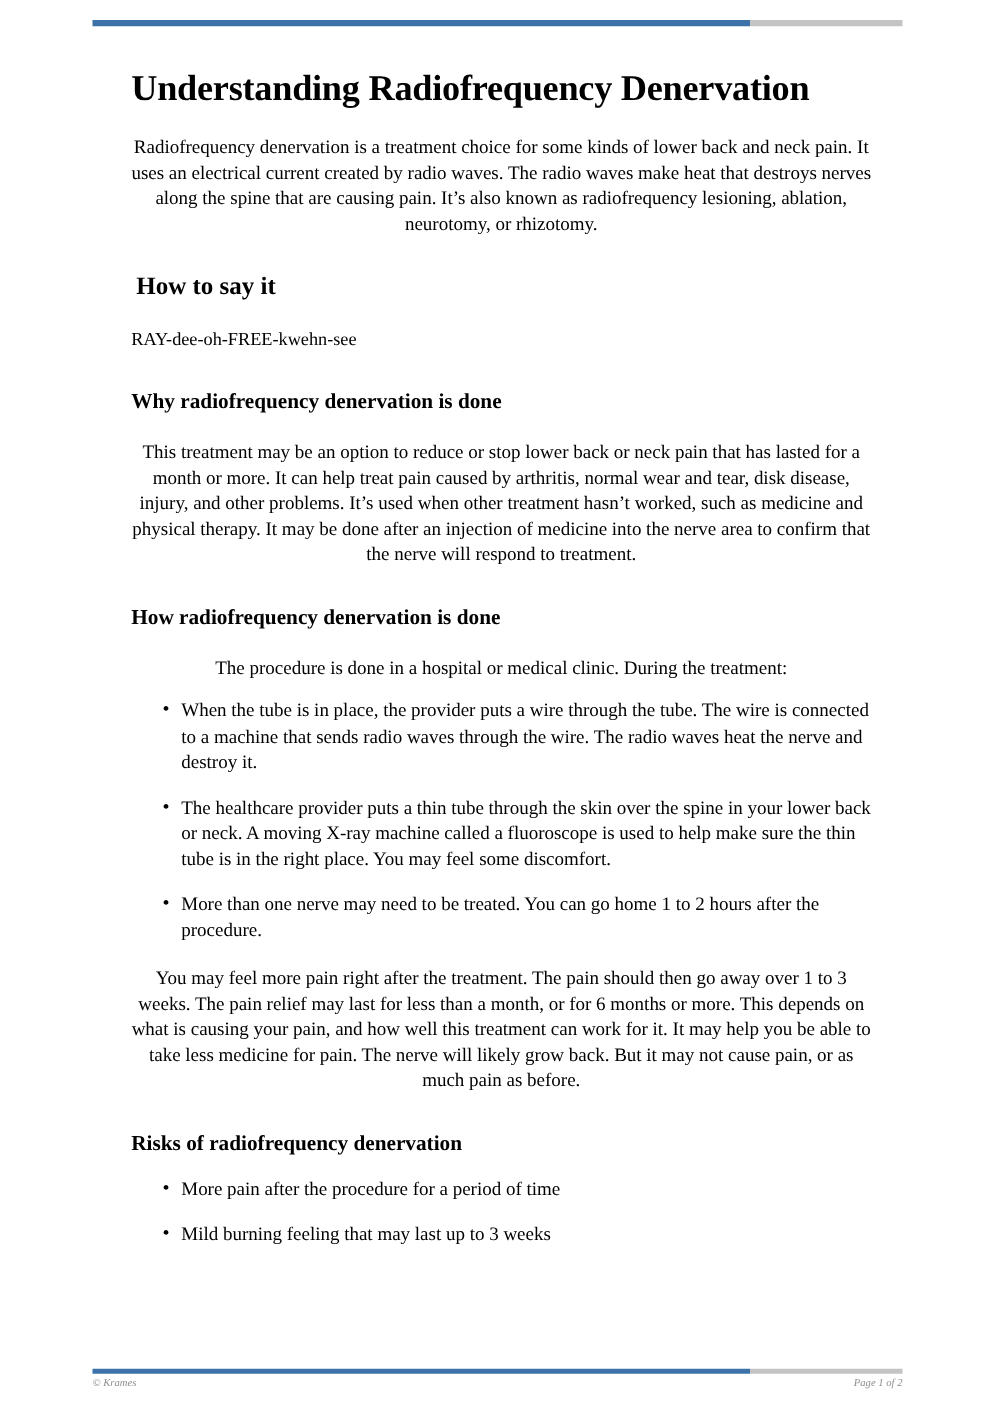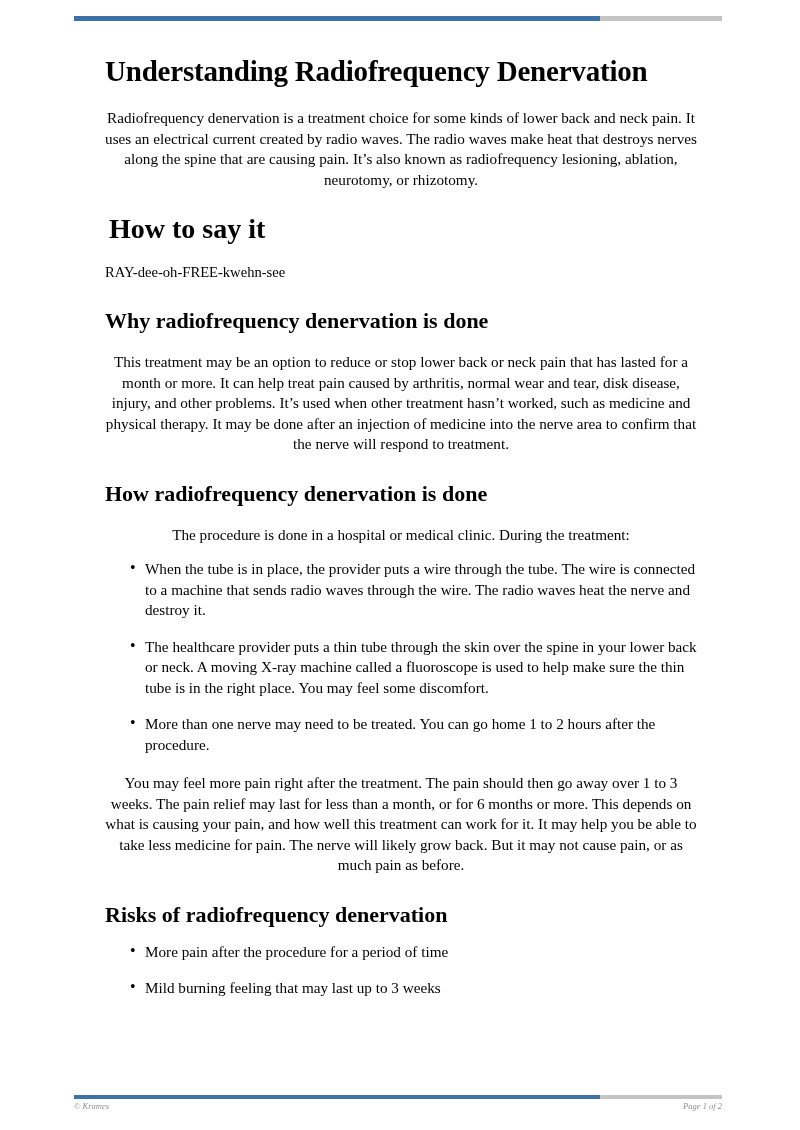--- a/index.html
+++ b/index.html
@@ -55,29 +55,29 @@
   h1.doc-title {
     font-size: 29px;
     line-height: 38px;
     font-weight: bold;
     margin: 0 0 0 0;
     letter-spacing: -0.2px;
     font-family: "Liberation Serif", "DejaVu Serif", serif;
   }
 
   h2.section-heading {
-    font-size: 22px;
+    font-size: 17px;
     line-height: 26px;
     font-weight: bold;
     margin: 26px 0 0 0;
     font-family: "Liberation Serif", "DejaVu Serif", serif;
   }
   h2.section-heading.indented {
     margin-left: 4px;
-    font-size: 28px;
+    font-size: 20px;
   }
 
   p.body-text {
     font-size: 15.2px;
     line-height: 20.5px;
     margin: 18px 0 0 0;
     text-align: center;
   }
   p.pronounce {
     font-size: 14.6px;

